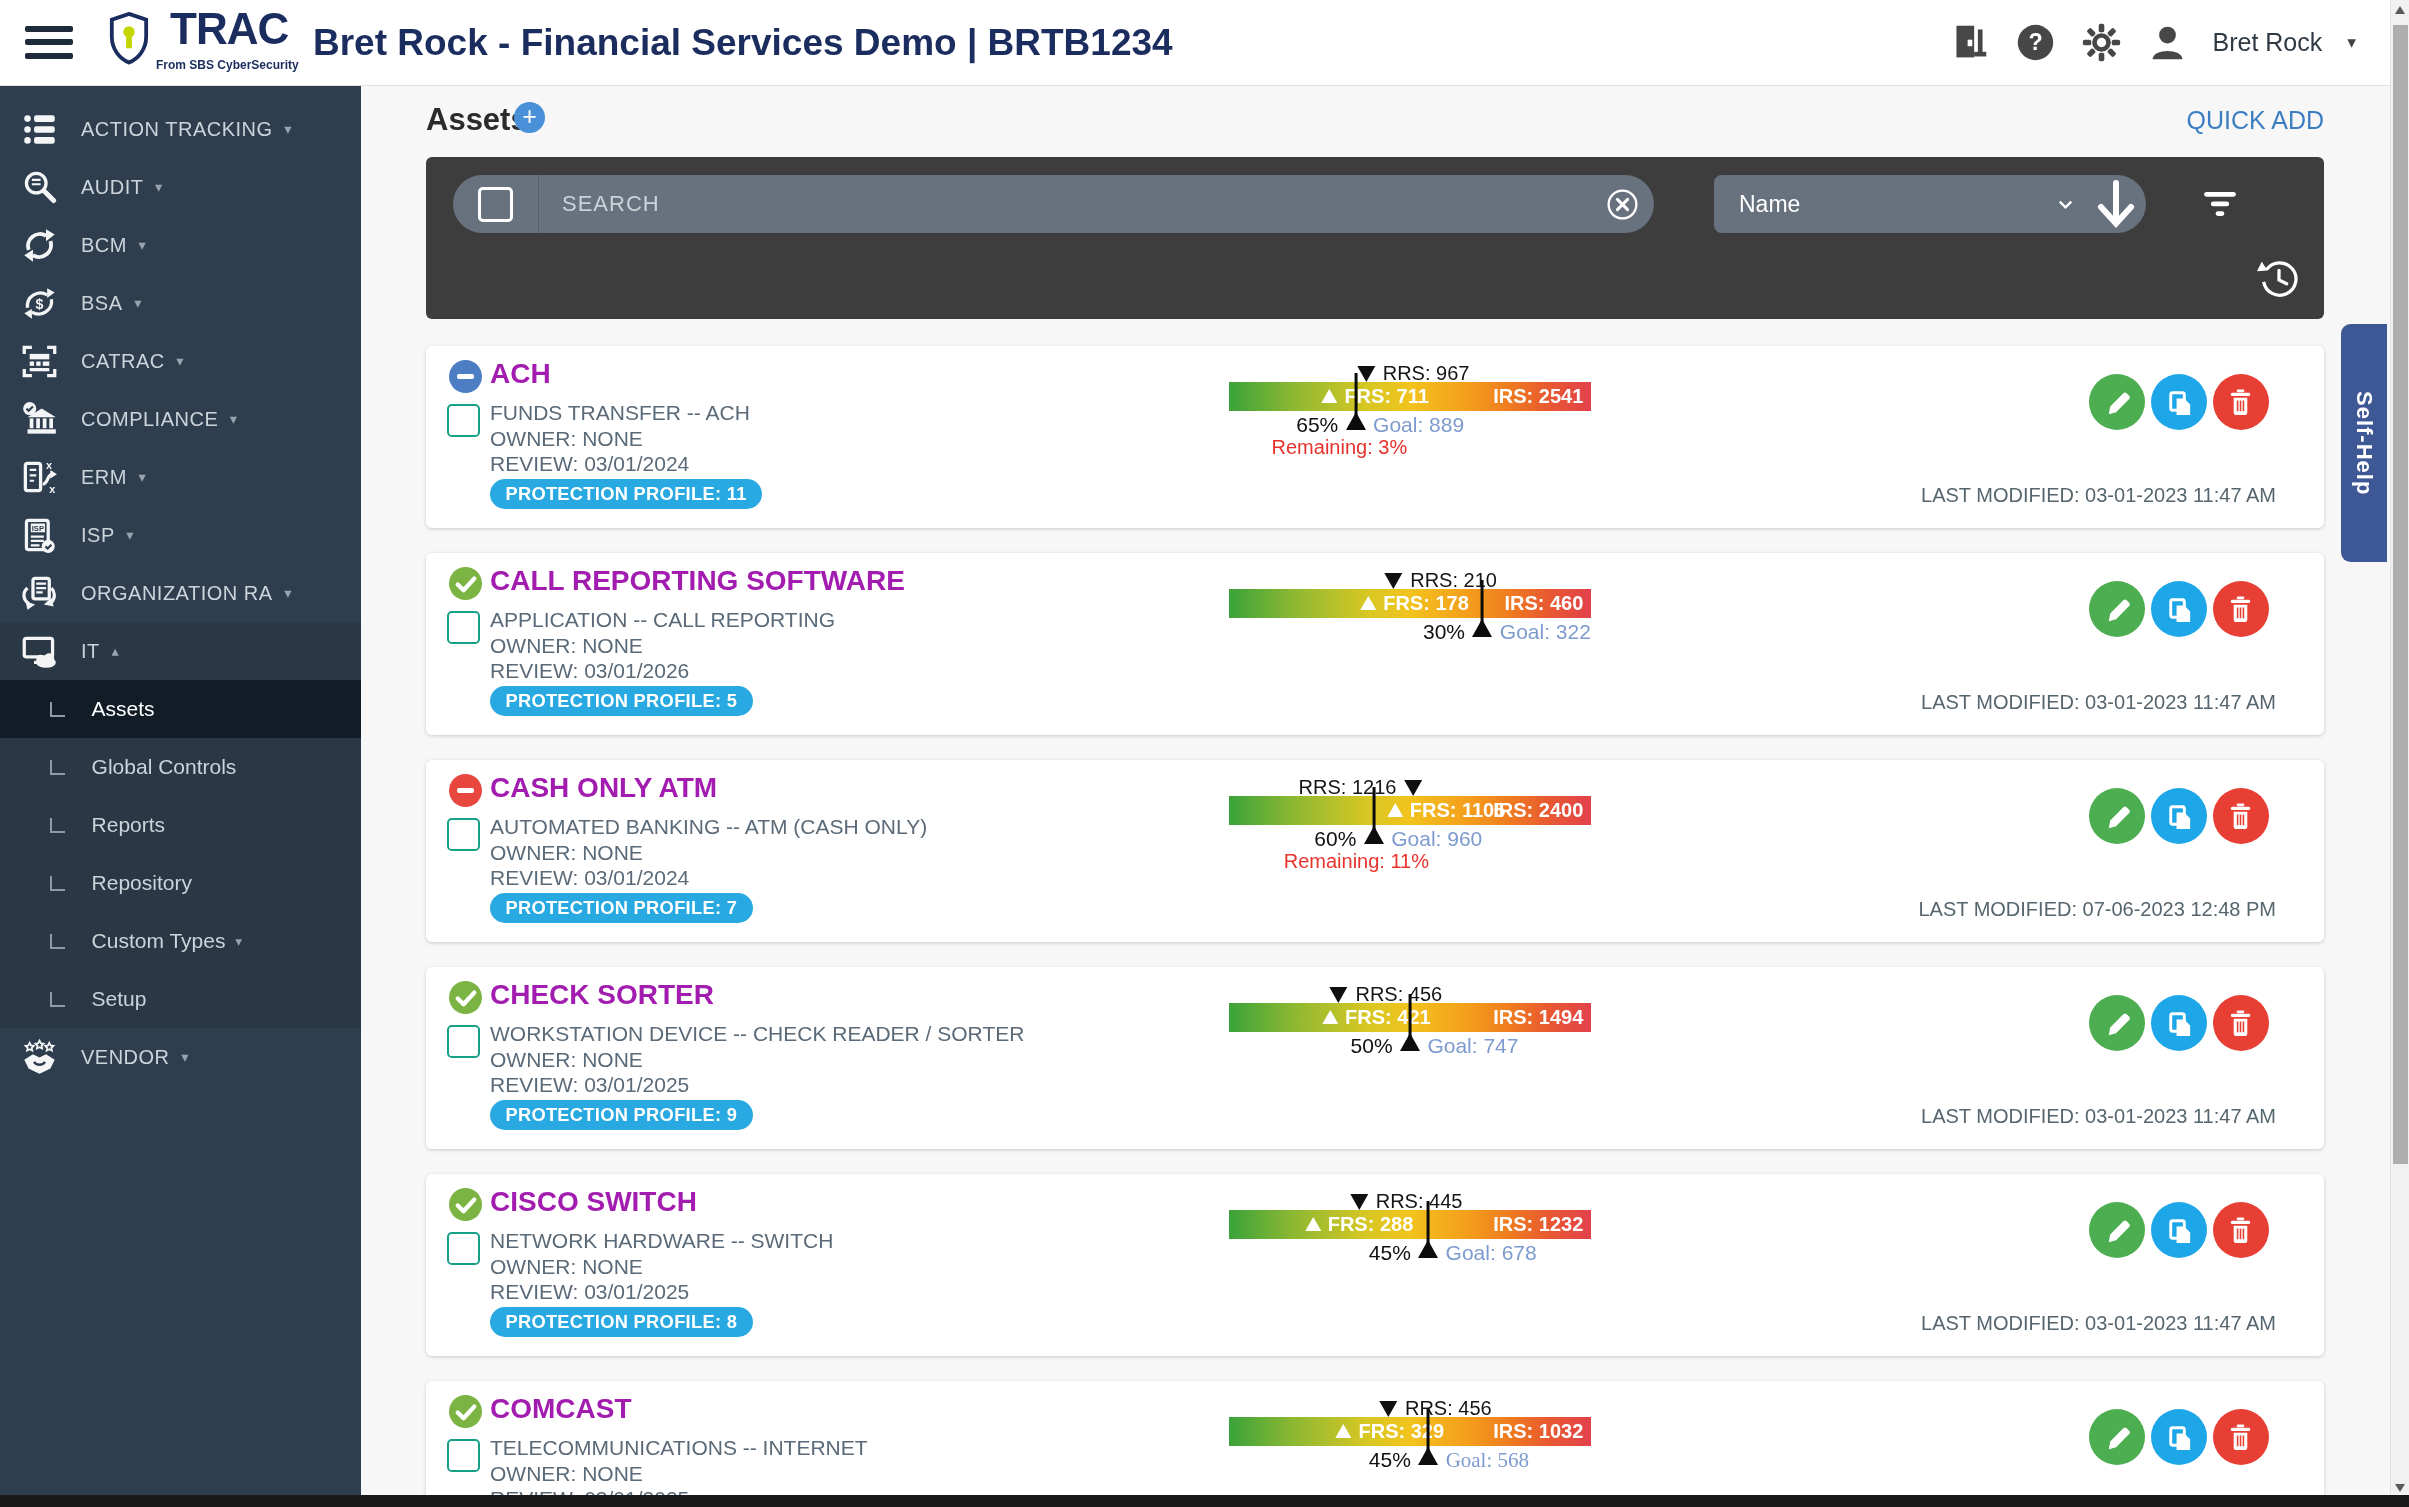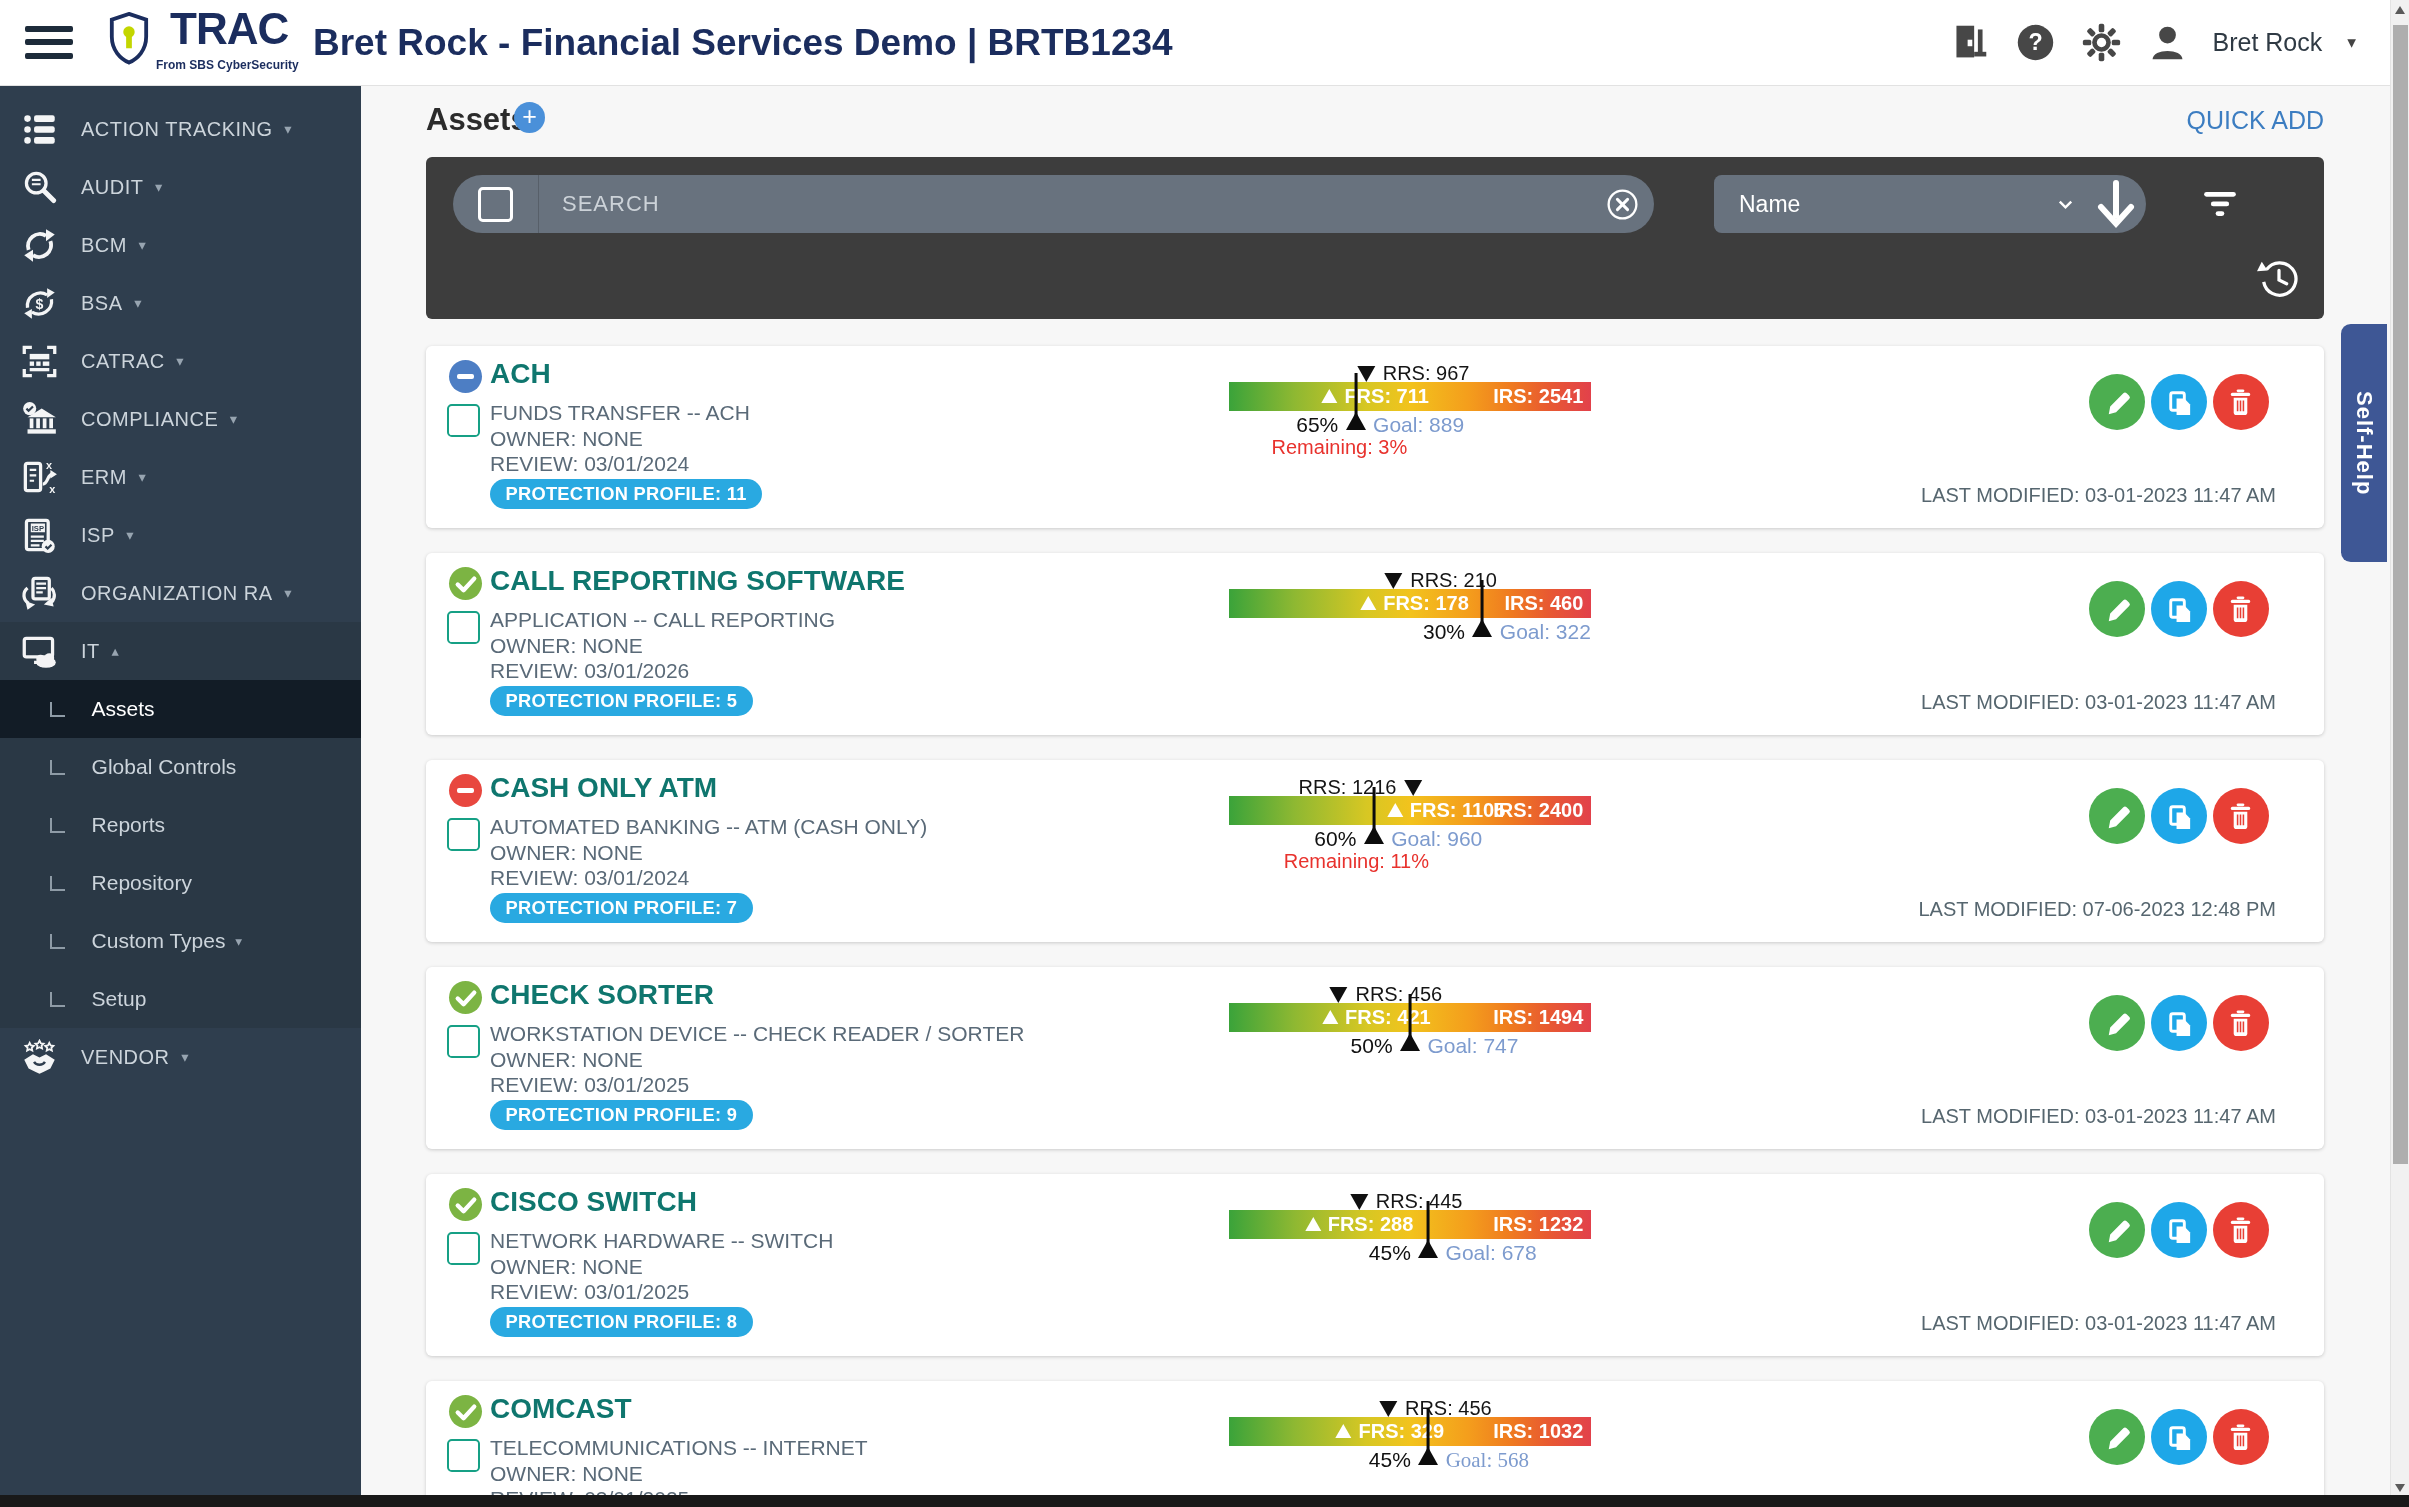--- a/index.html
+++ b/index.html
@@ -59,21 +59,21 @@
   #cards{position:absolute;left:65px;top:261px;width:1898px;}
   .card{position:relative;width:1898px;height:182px;background:#fff;border-radius:5.8px;
         box-shadow:0 1px 3.9px rgba(0,0,0,.18);margin-bottom:25px;}
   .status{position:absolute;left:23px;top:13.5px;width:33px;height:33px;border-radius:50%;}
   .status svg{width:100%;height:100%;}
   .status.minus-blue{background:var(--sblue);}
   .status.check-green{background:var(--sgreen);}
   .status.minus-red{background:var(--sred);}
   .minusbar{position:absolute;left:7.7px;top:14.5px;width:17.4px;height:4.8px;background:#fff;border-radius:1.9px;}
   .cb{position:absolute;left:21px;top:58px;width:29px;height:29px;border:2.9px solid #16a085;border-radius:4.8px;background:#fff;cursor:pointer;}
-  .aname{position:absolute;left:64px;top:11.6px;font-size:28px;font-weight:700;color:#0f766e;cursor:pointer;}
+  .aname{position:absolute;left:64px;top:11.6px;font-size:28px;font-weight:700;color:#a21caf;cursor:pointer;}
   .atype{position:absolute;left:64px;top:55px;font-size:21px;color:#5a6a78;}
   .aowner{position:absolute;left:64px;top:81px;font-size:21px;color:#5a6a78;}
   .areview{position:absolute;left:64px;top:106px;font-size:21px;color:#5a6a78;}
   .abadge{position:absolute;left:64px;top:133px;height:30px;line-height:30px;padding:0 15.4px;border-radius:15.4px;
           background:var(--accent);color:#fff;font-size:18.3px;font-weight:700;letter-spacing:0.3px;}
   .lastmod{position:absolute;right:48px;top:138px;font-size:20px;color:#56666f;}
   
   .risk{position:absolute;left:803px;top:16.4px;width:362px;height:97px;}
   .rrs-row{position:absolute;top:0;display:flex;align-items:center;gap:7.7px;transform:translateX(-9.7px);white-space:nowrap;z-index:4;}
   .rrs-row.flip{flex-direction:row-reverse;transform:translateX(calc(-100% + 9.7px));}

